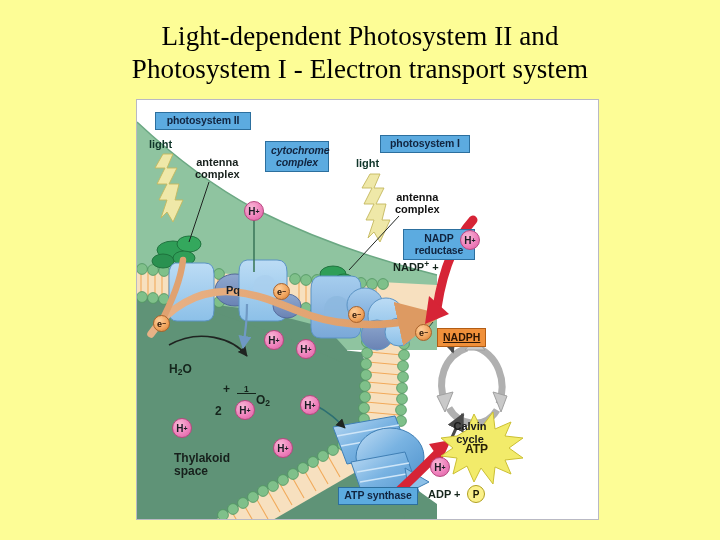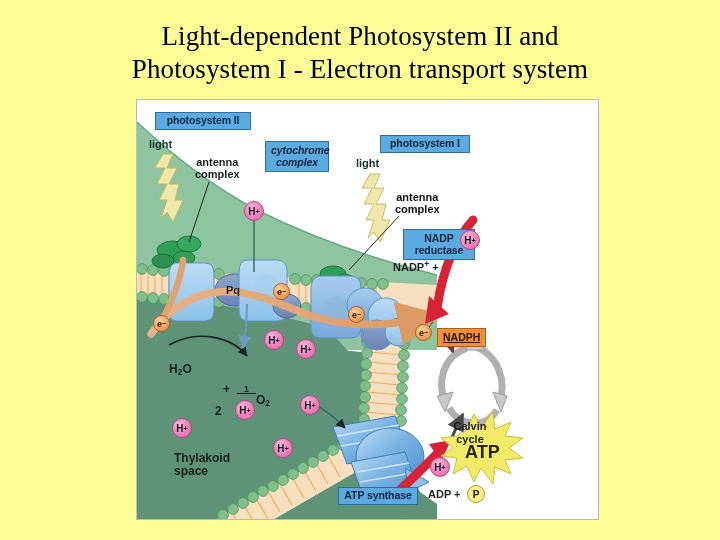--- a/index.html
+++ b/index.html
@@ -188,21 +188,21 @@
     width: 60px;
     margin-top: 48px;
   }
 
   
   #atp-text {
     position: absolute;
     color: #2a2405;
     font-family: "Liberation Sans", sans-serif;
     font-weight: bold;
-    font-size: 18px;
+    font-size: 12px;
   }
 </style>
 </head>
 <body>
 
 <div id="slide">
 
   <div class="title-block">
     <span class="title-line">Light-dependent Photosystem II and</span>
     <span class="title-line">Photosystem I - Electron transport system</span>

